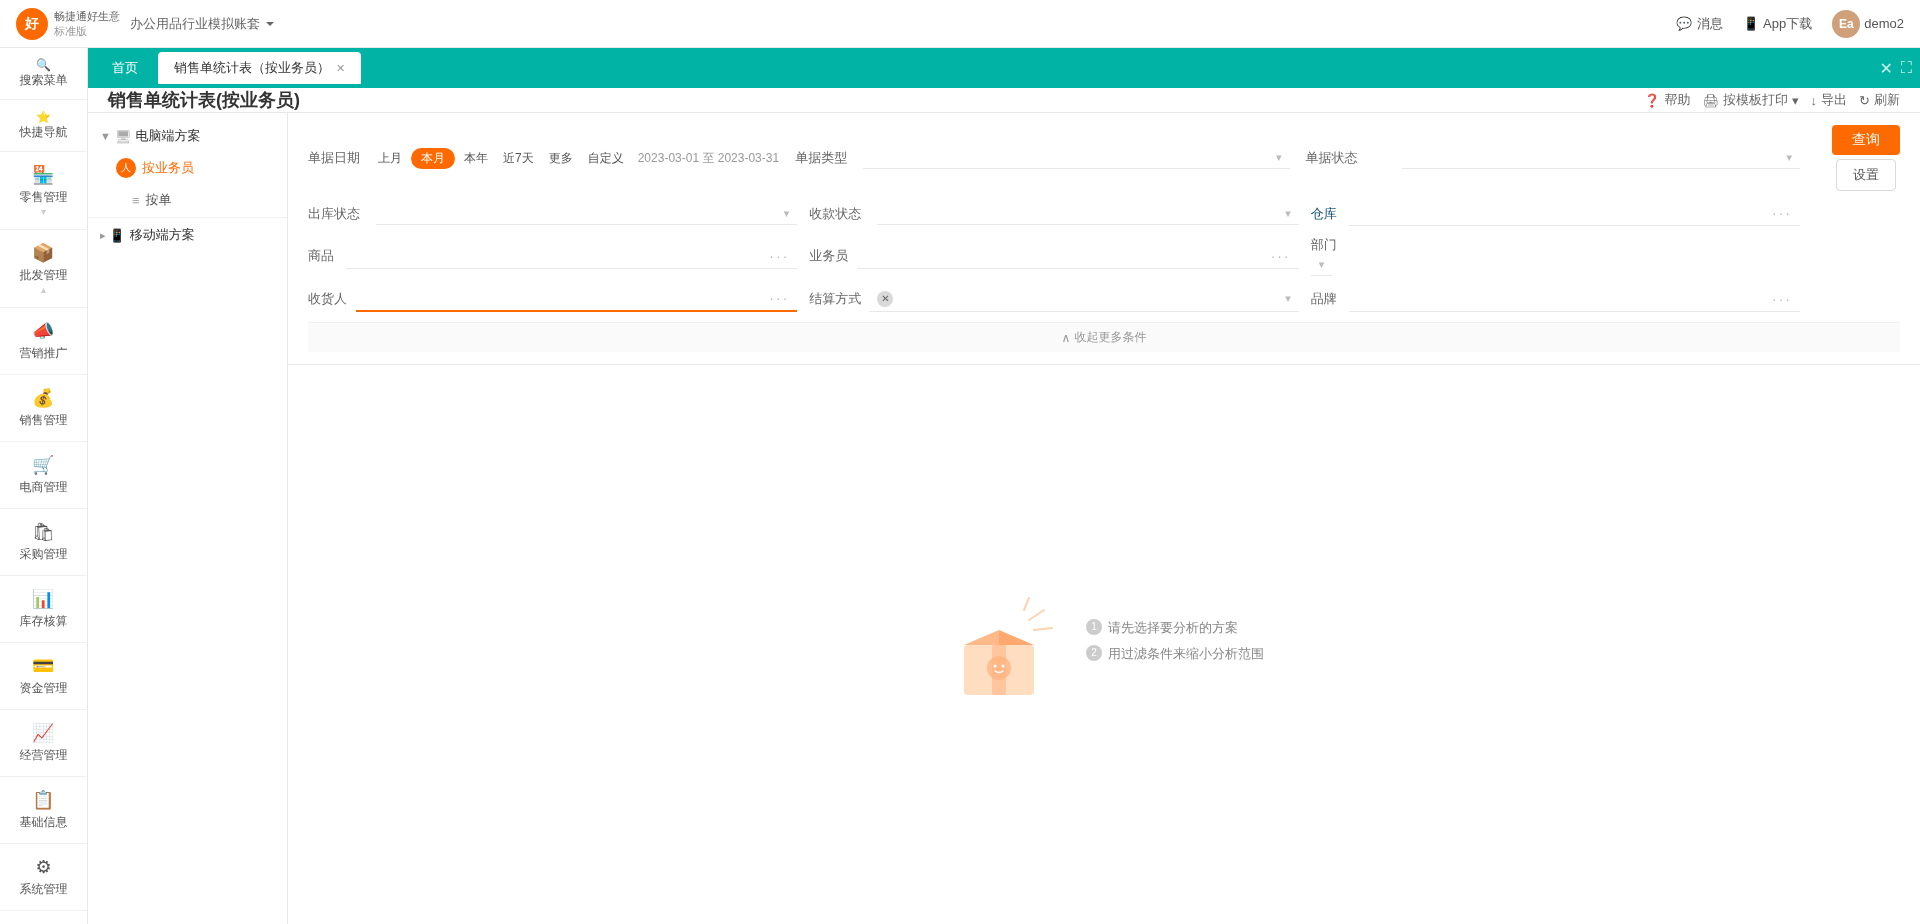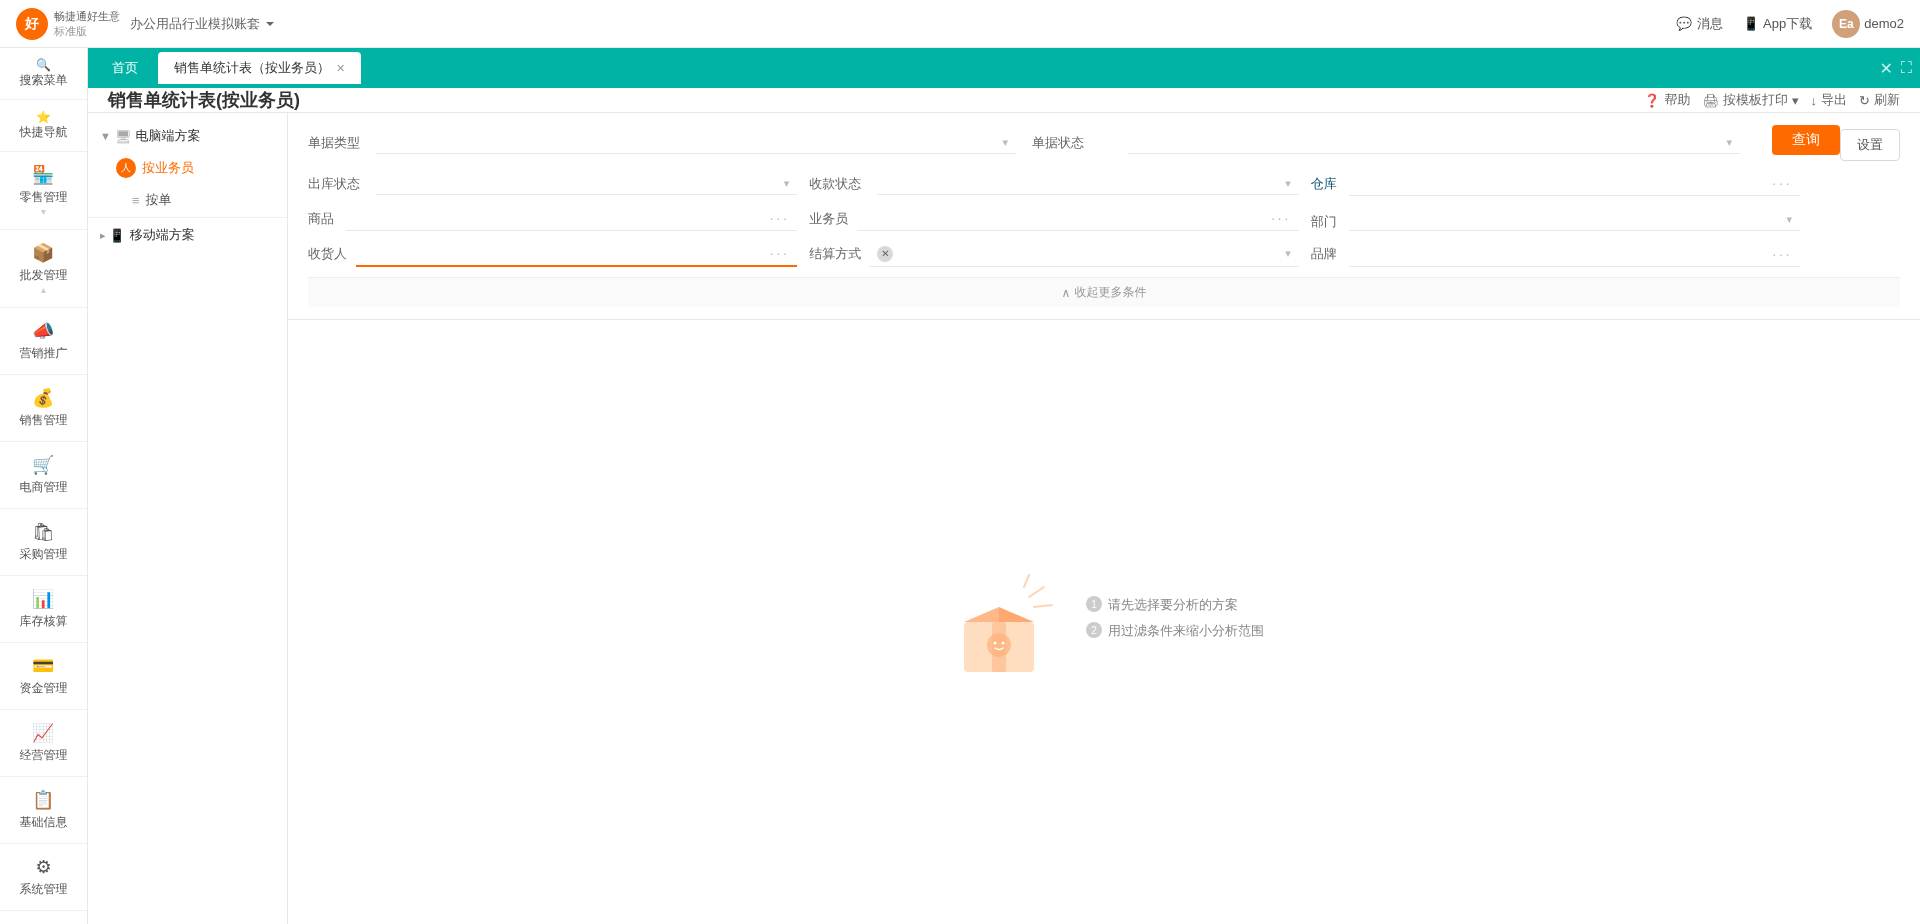--- a/index.html
+++ b/index.html
@@ -233,22 +233,22 @@
       color: #555;
       padding: 6px 16px;
       border-radius: 4px;
       font-size: 13px;
       cursor: pointer;
       margin-top: 4px;
     }
 
     .filter-actions {
       display: flex;
-      flex-direction: row;
-      align-items: flex-start;
+      flex-direction: column;
+      align-items: center;
       margin-left: 16px;
       flex-shrink: 0;
     }
     .empty-tip-item {
       display: flex;
       align-items: flex-start;
       gap: 6px;
       margin-bottom: 8px;
       font-size: 13px;
       color: #888;
@@ -436,20 +436,32 @@
               <span>移动端方案</span>
             </div>
           </div>
         </div>
 
         <div class="filter-table-panel">
 
           <div class="filter-section">
 
             <div style="display:flex;align-items:center;margin-bottom:10px;gap:16px;">
+              <div style="display:flex;align-items:center;flex:0 0 auto;">
+                <span class="filter-label" style="min-width:56px;font-size:13px;color:#666;margin-right:8px;">单据日期</span>
+                <div style="display:flex;align-items:center;gap:3px;">
+                  <span class="date-tab" style="font-size:12px;color:#555;cursor:pointer;padding:2px 6px;">上月</span>
+                  <span class="date-tab active" style="font-size:12px;background:#ff6a00;color:#fff;border-radius:12px;padding:2px 10px;cursor:pointer;">本月</span>
+                  <span class="date-tab" style="font-size:12px;color:#555;cursor:pointer;padding:2px 6px;">本年</span>
+                  <span class="date-tab" style="font-size:12px;color:#555;cursor:pointer;padding:2px 6px;">近7天</span>
+                  <span class="date-tab" style="font-size:12px;color:#555;cursor:pointer;padding:2px 6px;">更多</span>
+                  <span class="date-tab" style="font-size:12px;color:#555;cursor:pointer;padding:2px 6px;">自定义</span>
+                </div>
+                <span class="date-range" style="font-size:12px;color:#999;margin-left:8px;">2023-03-01 至 2023-03-31</span>
+              </div>
 
               <div style="flex:1;display:flex;align-items:center;">
                 <span class="filter-label" style="font-size:13px;color:#666;margin-right:8px;white-space:nowrap;">单据类型</span>
                 <div style="flex:1;border-bottom:1px solid #e8e8e8;padding:4px 8px;display:flex;align-items:center;justify-content:space-between;">
                   <span></span>
                   <span style="color:#bbb;font-size:11px;">▾</span>
                 </div>
               </div>
 
               <div style="flex:1;display:flex;align-items:center;gap:28px;">
@@ -495,21 +507,21 @@
                 <div style="flex:1;border-bottom:1px solid #e8e8e8;padding:4px 8px;display:flex;align-items:center;justify-content:flex-end;">
                   <span style="color:#bbb;font-size:14px;letter-spacing:2px;">···</span>
                 </div>
               </div>
               <div style="display:flex;align-items:center;">
                 <span class="filter-label" style="font-size:13px;color:#666;margin-right:8px;white-space:nowrap;min-width:40px;">业务员</span>
                 <div style="flex:1;border-bottom:1px solid #e8e8e8;padding:4px 8px;display:flex;align-items:center;justify-content:flex-end;">
                   <span style="color:#bbb;font-size:14px;letter-spacing:2px;">···</span>
                 </div>
               </div>
-              <div style="display:flex;align-items:flex-end;">
+              <div style="display:flex;align-items:flex-start;flex-direction:column;">
                 <span class="filter-label" style="font-size:13px;color:#666;margin-right:8px;white-space:nowrap;min-width:30px;">部门</span>
                 <div style="flex:1;border-bottom:1px solid #e8e8e8;padding:4px 8px;display:flex;align-items:center;justify-content:space-between;">
                   <span></span>
                   <span style="color:#bbb;font-size:11px;">▾</span>
                 </div>
               </div>
             </div>
 
             <div style="display:grid;grid-template-columns:1fr 1fr 1fr;gap:12px;margin-bottom:10px;padding-right:100px;">
               <div style="display:flex;align-items:center;">

